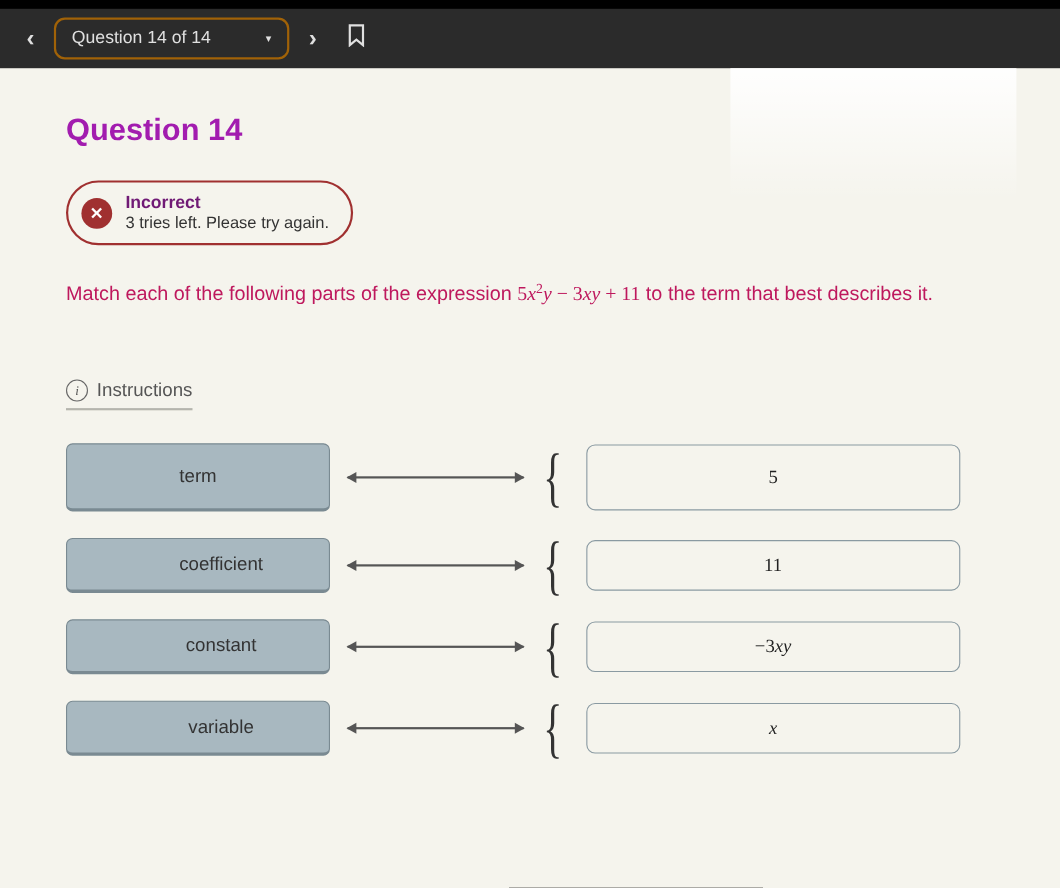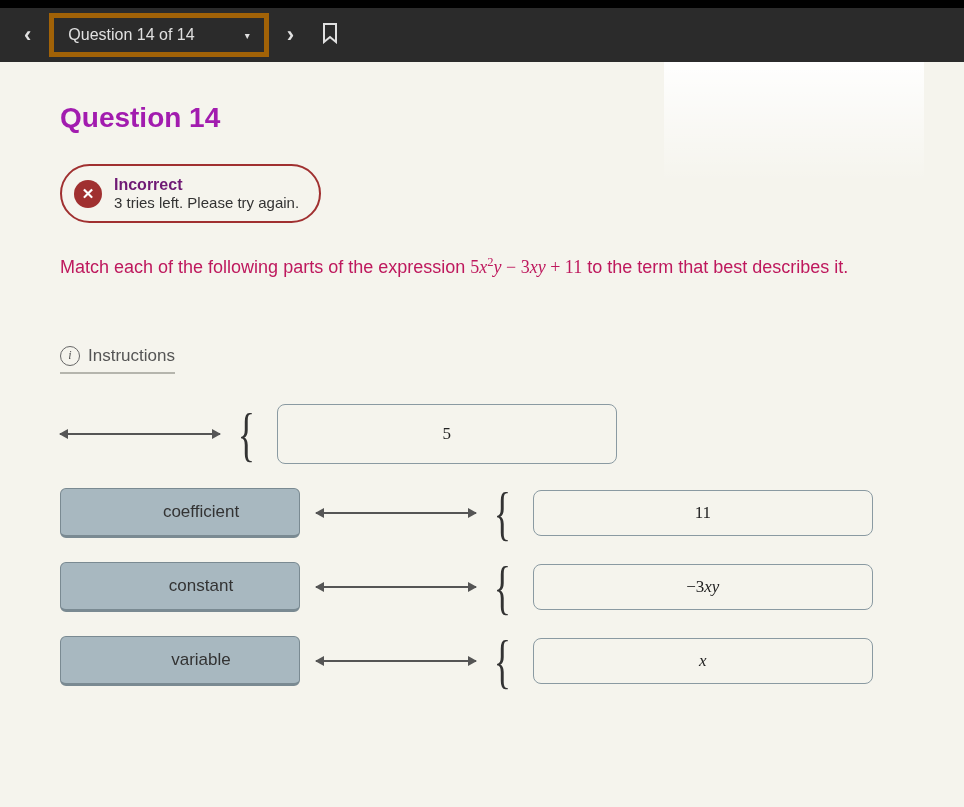--- a/index.html
+++ b/index.html
@@ -22,28 +22,28 @@
 .nav-btn {
   color: #e0e0e0;
   background: transparent;
   border: none;
   font-size: 22px;
   padding: 6px 14px;
   cursor: pointer;
   font-weight: bold;
 }
 .question-selector {
-  border: 5px solid #a16207;
+  border: 2px solid #a16207;
   color: #e0e0e0;
   padding: 8px 14px;
   font-size: 16px;
   display: flex;
   align-items: center;
   gap: 50px;
-  border-radius: 0;
+  border-radius: 10px;
 }
 .dropdown-arrow {
   font-size: 10px;
 }
 .bookmark-btn {
   color: #e0e0e0;
   font-size: 20px;
   padding: 6px 8px;
   cursor: pointer;
 }
@@ -244,20 +244,21 @@
     <span>Match each of the following parts of the expression </span><span class="expr">5<i>x</i><sup>2</sup><i>y</i> − 3<i>xy</i> + 11</span><span> to the term that best describes it.</span>
   </p>
 
   <div class="instructions-link">
     <span class="info-icon">i</span>
     <span>Instructions</span>
   </div>
 
   <div>
     <div class="match-row">
+      <div class="left-box">term</div>
       <div class="connector"></div>
       <div class="brace">{</div>
       <div class="right-box">5</div>
     </div>
 
     <div class="match-row">
       <div class="left-box short">coefficient</div>
       <div class="connector"></div>
       <div class="brace">{</div>
       <div class="right-box short">11</div>

